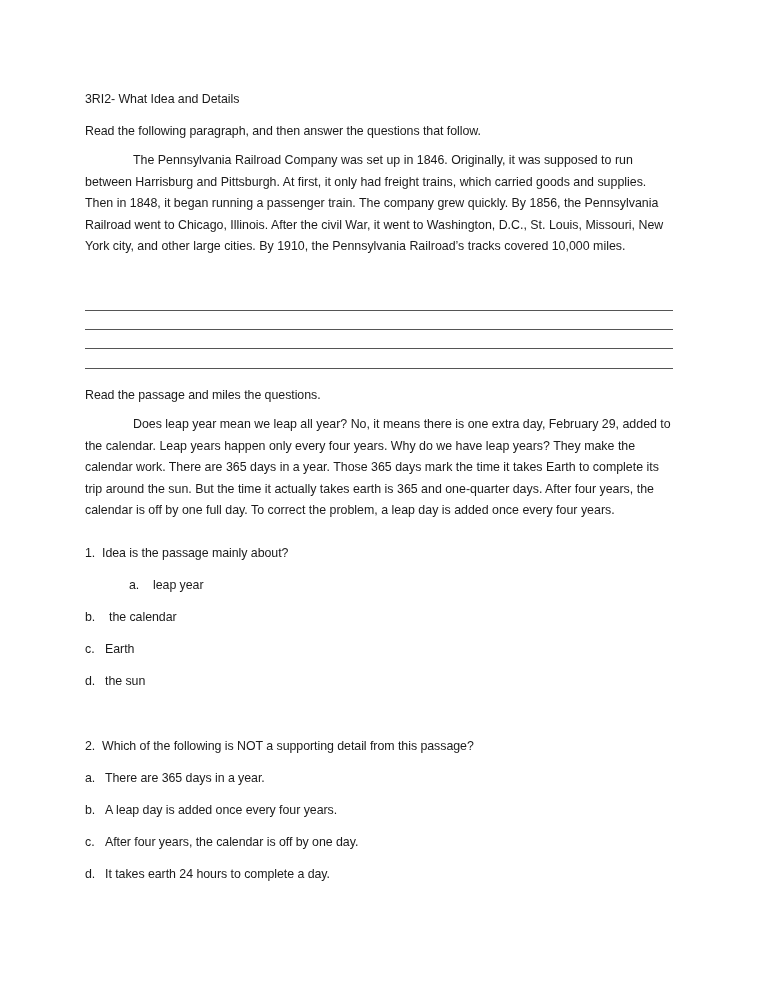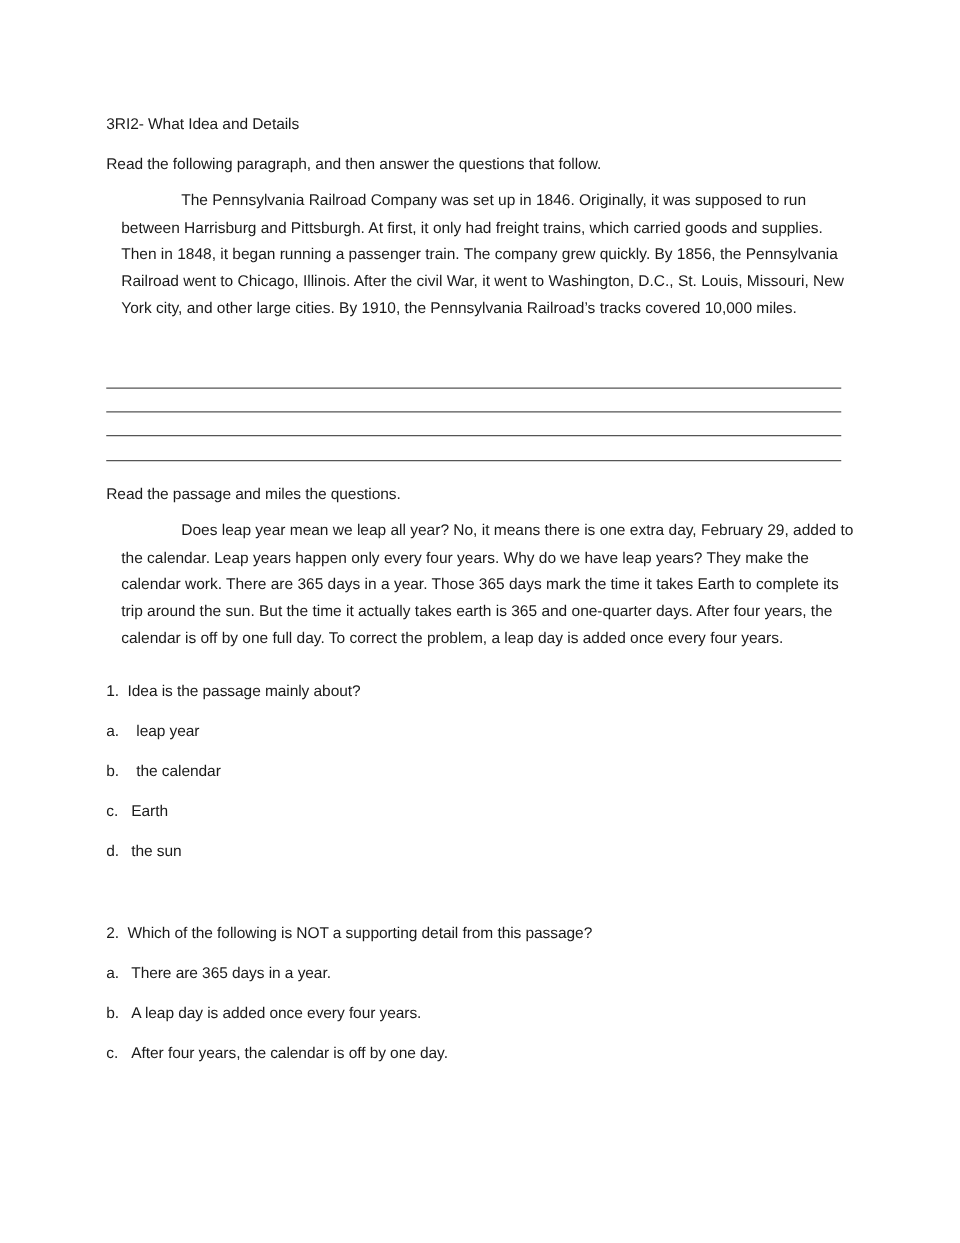--- a/index.html
+++ b/index.html
@@ -24,21 +24,21 @@
     }
     .line {
       position: absolute;
       left: 85px;
       white-space: nowrap;
       line-height: 16px;
       letter-spacing: -0.05px;
     }
     .para {
       position: absolute;
-      left: 97px;
+      left: 85px;
       width: 590px;
       line-height: 21.5px;
       margin: 0;
     }
     .para.indent { text-indent: 48px; }
     .rule {
       position: absolute;
       left: 85px;
       width: 588px;
       height: 0;
@@ -69,21 +69,21 @@
 
   <div class="line" style="top:387px;">Read the passage and miles the questions.</div>
 
   <p class="para indent" style="top:414px;">Does leap year mean we leap all year? No, it means there is one extra day, February 29, added to the calendar.  Leap years happen only every four years.  Why do we have leap years?  They make the calendar work.  There are 365 days in a year.  Those 365 days mark the time it takes Earth to complete its trip around the sun.  But the time it actually takes earth is 365 and one-quarter days.  After four years, the calendar is off by one full day.  To correct the problem, a leap day is added once every four years.</p>
 
   <div class="line" style="top:545px;">
     <span>1.</span>&nbsp;
     <span>Idea is the passage mainly about?</span>
   </div>
 
-  <div class="line" style="top:577px;">
+  <div class="line" style="top:577px;margin-left:44px;">
     <span class="opt-letter wide">a.</span><span>leap year</span>
   </div>
   <div class="line" style="top:609px;">
     <span class="opt-letter wide">b.</span><span>the calendar</span>
   </div>
   <div class="line" style="top:641px;">
     <span class="opt-letter">c.</span><span>Earth</span>
   </div>
   <div class="line" style="top:673px;">
     <span class="opt-letter">d.</span><span>the sun</span>
@@ -96,14 +96,17 @@
 
   <div class="line" style="top:770px;">
     <span class="opt-letter">a.</span><span>There are 365 days in a year.</span>
   </div>
   <div class="line" style="top:802px;">
     <span class="opt-letter">b.</span><span>A leap day is added once every four years.</span>
   </div>
   <div class="line" style="top:834px;">
     <span class="opt-letter">c.</span><span>After four years, the calendar is off by one day.</span>
   </div>
+  <div class="line" style="top:866px;">
+    <span class="opt-letter">d.</span><span>It takes earth 24 hours to complete a day.</span>
+  </div>
 
 </div>
 
 </body></html>

